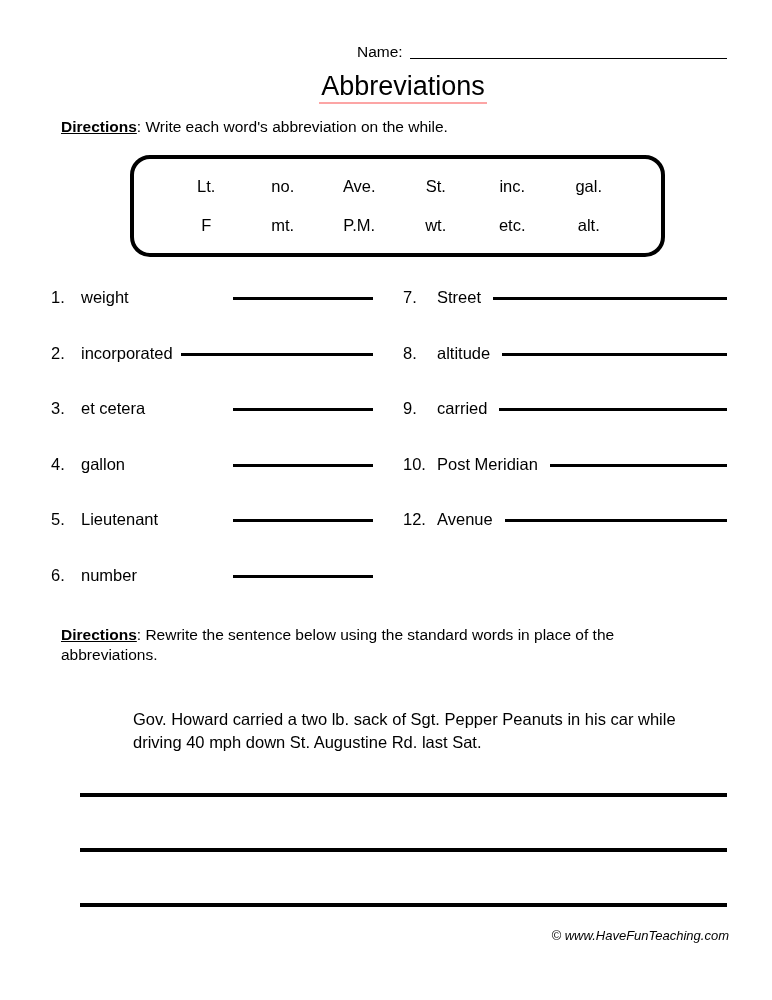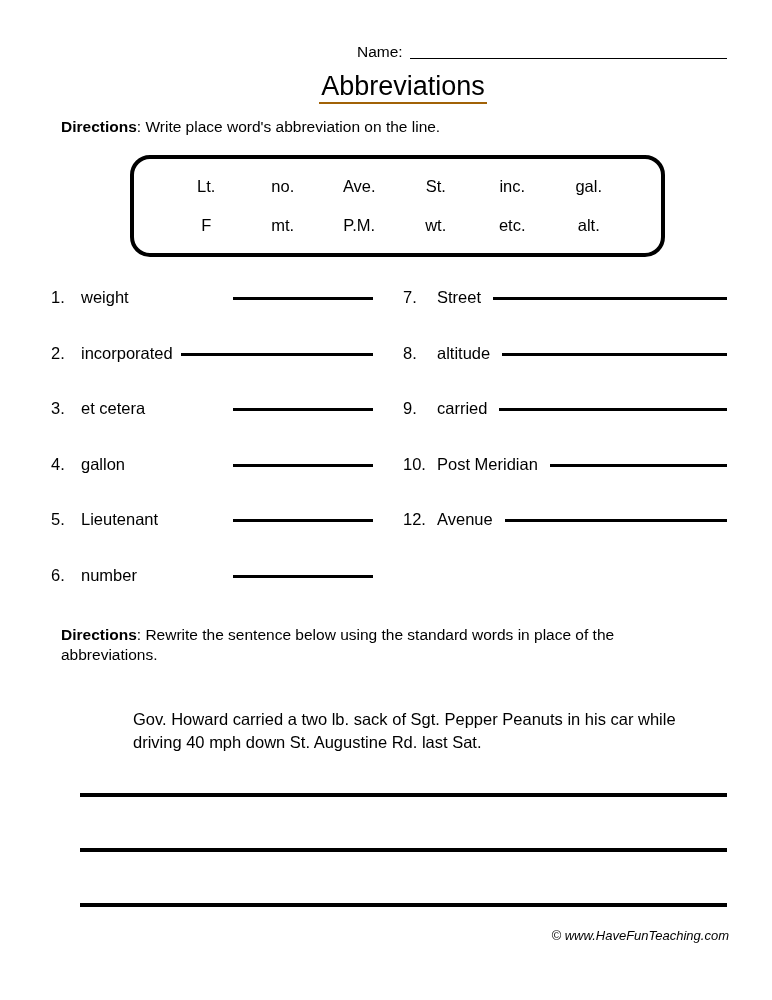--- a/index.html
+++ b/index.html
@@ -49,32 +49,33 @@
   .title {
     position: absolute;
     left: 0;
     top: 72px;
     width: 772px;
     text-align: center;
     font-size: 27px;
     line-height: 1.1;
   }
   .title span {
-    border-bottom: 2px solid #a16207;
+    border-bottom: 2px solid #fca5a5;
     padding: 0 2px 1px 2px;
   }
 
   
   .directions {
     position: absolute;
     font-size: 15.5px;
     line-height: 1.32;
   }
   .directions .dir-word {
     font-weight: bold;
+    text-decoration: underline;
     margin-top: 42px;
   }
   #directions-1 {
     left: 44px;
     top: 117px;
     width: 650px;
   }
   #directions-2 {
     left: 44px;
     top: 625px;
@@ -192,21 +193,21 @@
   <div class="name-row">
     <span class="name-label">Name:</span>
     <span class="name-blank"></span>
   </div>
 
   <div class="title">
     <span>Abbreviations</span>
   </div>
 
   <div class="directions" id="directions-1">
-    <span class="dir-word">Directions</span><span>:  Write place word's abbreviation on the line.</span>
+    <span class="dir-word">Directions</span><span>:  Write each word's abbreviation on the while.</span>
   </div>
 
   <div class="wordbank">
     <div class="wb-row row-1" id="wb-row-1">
         <span class="wb-cell">Lt.</span>
         <span class="wb-cell">no.</span>
         <span class="wb-cell">Ave.</span>
         <span class="wb-cell">St.</span>
         <span class="wb-cell">inc.</span>
         <span class="wb-cell">gal.</span>

